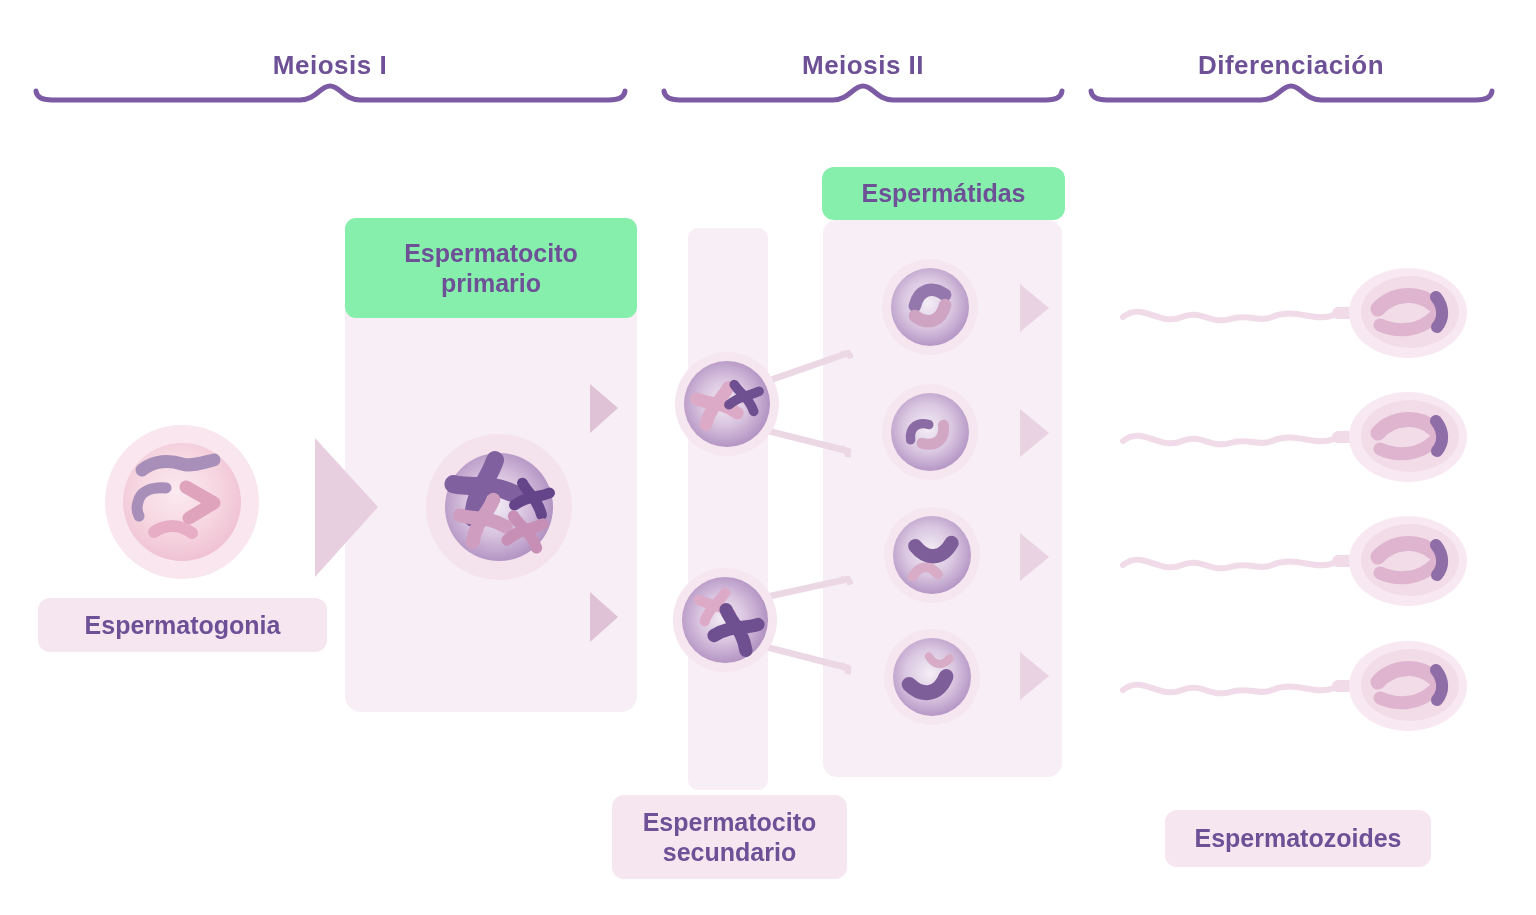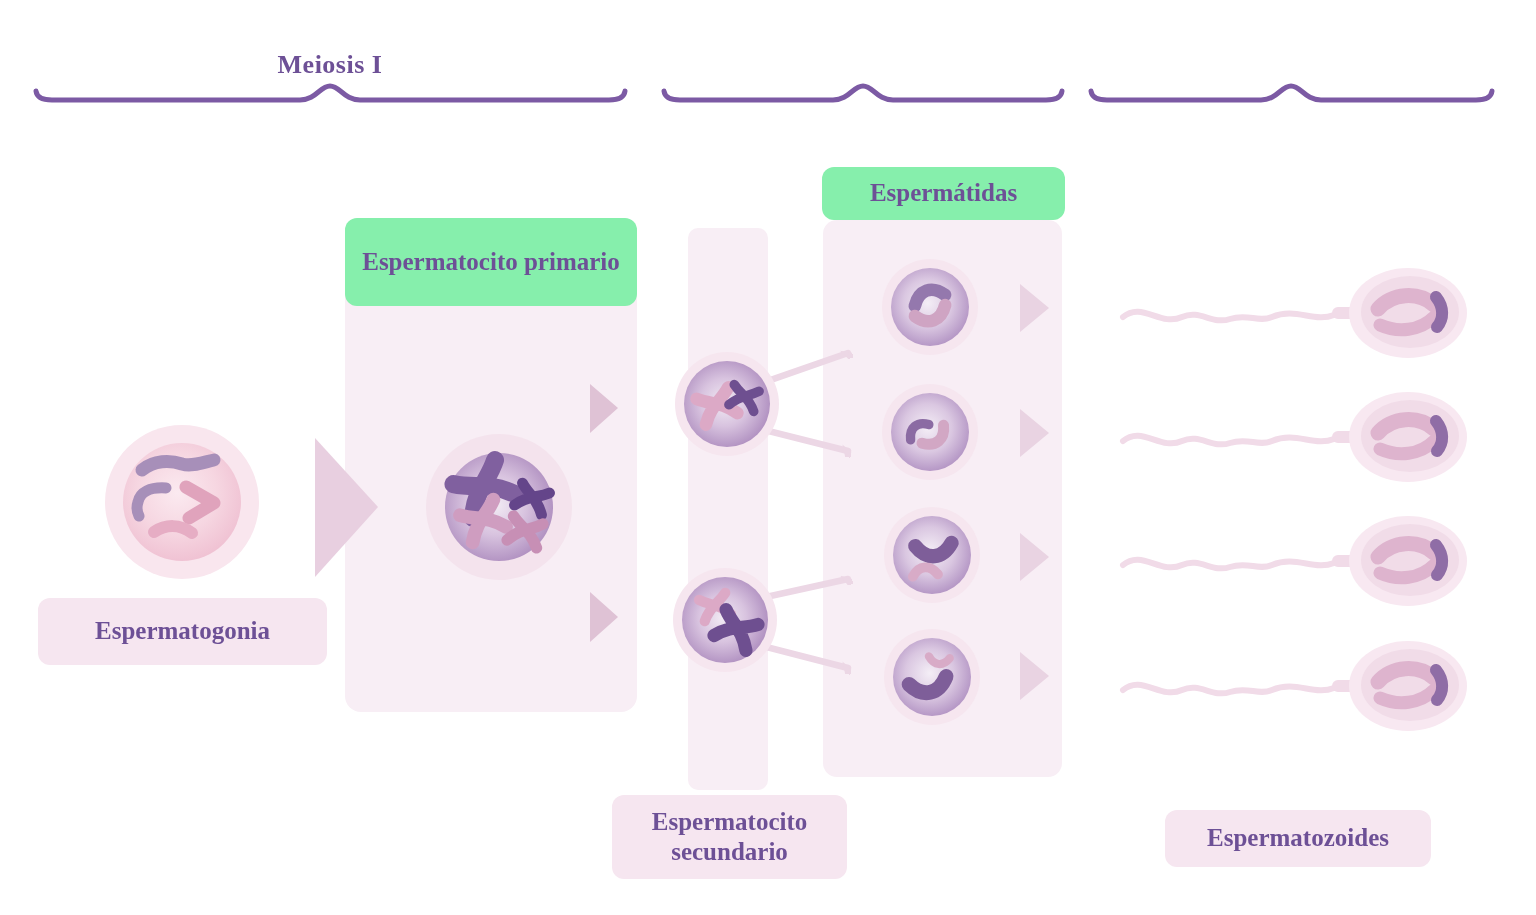--- a/index.html
+++ b/index.html
@@ -1,18 +1,18 @@
 <!DOCTYPE html>
 <html><head>
 <meta charset="utf-8">
 <style>
   html,body{margin:0;padding:0;background:#ffffff;}
   .stage{
     position:relative;width:1536px;height:915px;background:#ffffff;overflow:hidden;
-    font-family:Liberation Serif, serif;
+    font-family:Liberation Sans, sans-serif;
   }
   .band{position:absolute;background:#f8eef5;z-index:1;}
   .gfx{position:absolute;left:0;top:0;z-index:2;pointer-events:none;}
   .phase-label{
     position:absolute;top:50px;width:320px;text-align:center;
     font-weight:bold;font-size:26px;color:#6d5096;z-index:3;letter-spacing:.5px;
   }
   .labelbox{
     position:absolute;display:flex;align-items:center;justify-content:center;
     text-align:center;font-weight:bold;font-size:25px;color:#6d5096;
@@ -140,20 +140,22 @@
       <use href="#archrom" transform="translate(-3,10) rotate(168) scale(1.35)" color="#7e5e99"></use>
     </g>
 
     <use href="#sperm" transform="translate(1408,313)"></use>
     <use href="#sperm" transform="translate(1408,437)"></use>
     <use href="#sperm" transform="translate(1408,561)"></use>
     <use href="#sperm" transform="translate(1408,686)"></use>
   </svg>
 
   <div class="phase-label" style="left:170px;">Meiosis I</div>
+  <div class="phase-label" style="left:703px;">Meiosis II</div>
+  <div class="phase-label" style="left:1131px;">Diferenciación</div>
 
-  <div class="labelbox column-top" style="left:345px;top:218px;width:292px;height:88px;">Espermatocito primario</div>
+  <div class="labelbox column-top" style="left:345px;top:218px;width:292px;height:100px;border-radius:11px;">Espermatocito primario</div>
   <div class="labelbox column-top" style="left:822px;top:167px;width:243px;height:53px;">Espermátidas</div>
-  <div class="labelbox floating" style="left:38px;top:598px;width:289px;height:67px;">Espermatogonia</div>
+  <div class="labelbox floating" style="left:38px;top:598px;width:289px;height:54px;">Espermatogonia</div>
   <div class="labelbox floating" style="left:612px;top:795px;width:235px;height:84px;">Espermatocito secundario</div>
   <div class="labelbox floating" style="left:1165px;top:810px;width:266px;height:57px;">Espermatozoides</div>
 
 </div>
 
 </body></html>

